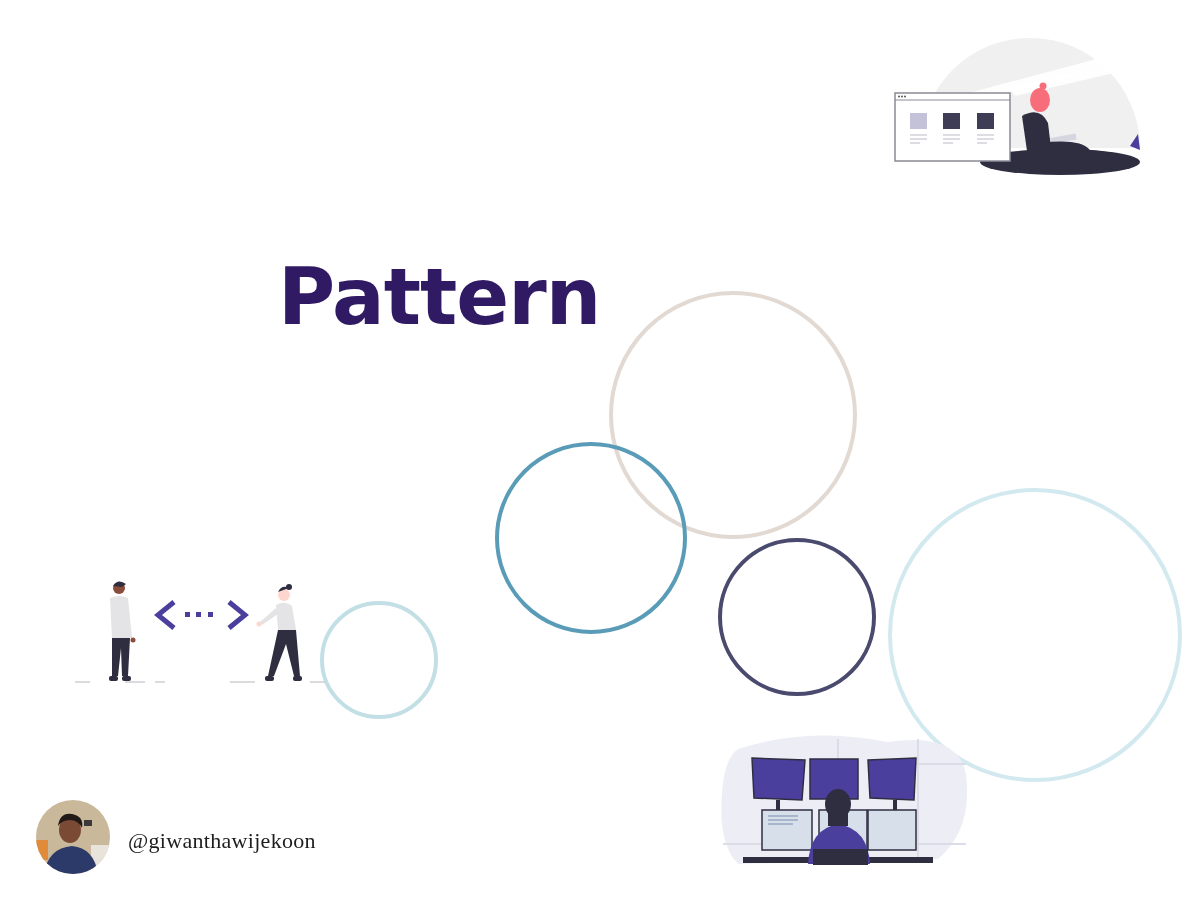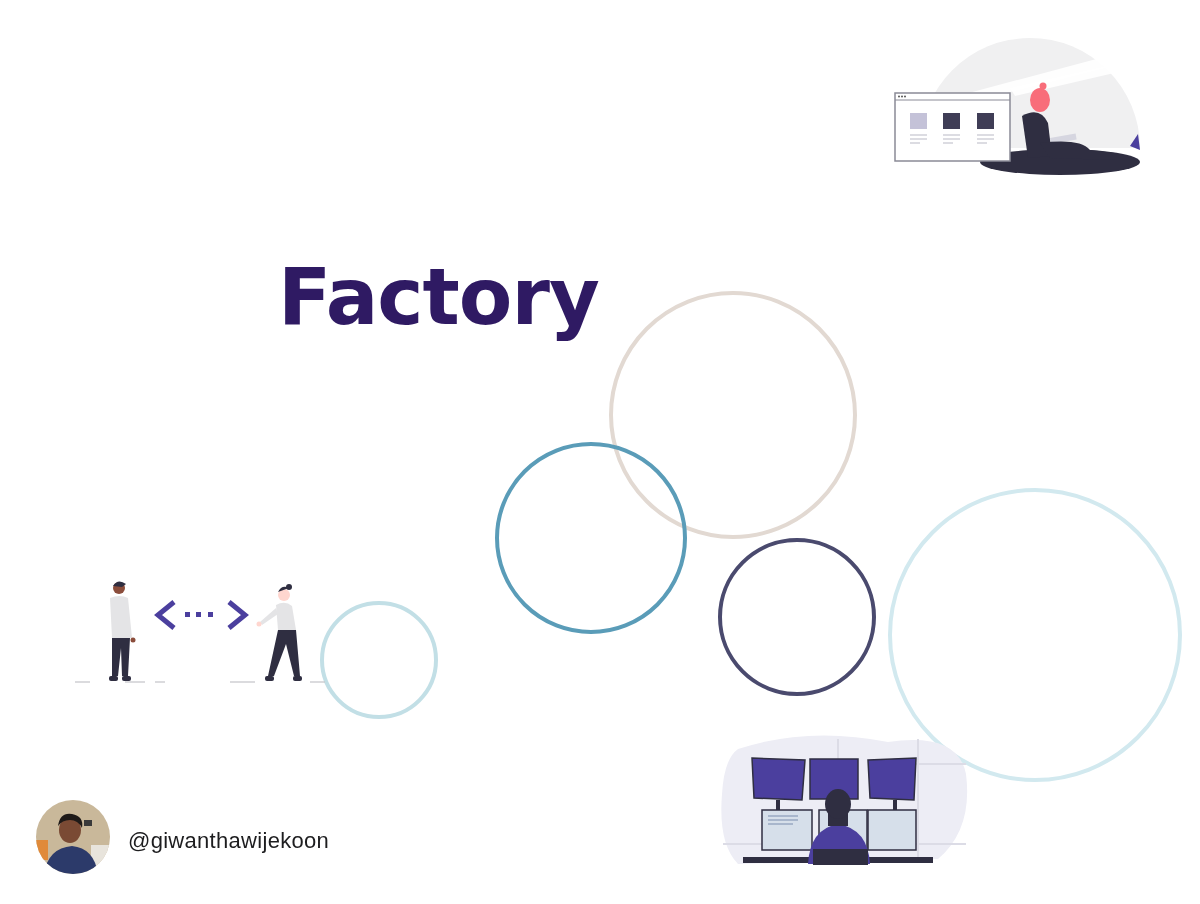--- a/index.html
+++ b/index.html
@@ -1,36 +1,36 @@
 <!DOCTYPE html>
 <html><head>
 <meta charset="utf-8">
 <style>
   html, body { margin:0; padding:0; background:#ffffff; }
   body { width:1200px; height:904px; position:relative; overflow:hidden; font-family:"DejaVu Sans", sans-serif; }
   .abs { position:absolute; }
   .circles { position:absolute; left:0; top:0; width:1200px; height:904px; }
   .title { position:absolute; left:278px; top:252px; color:#2f1a63; font-family:"DejaVu Sans", sans-serif; font-weight:bold; font-size:78px; line-height:90px; letter-spacing:-1px; margin:0; }
   .title span { display:block; }
-  .handle { position:absolute; left:128px; top:828px; font-family:Liberation Sans, sans-serif; font-size:22px; color:#1d1d1f; letter-spacing:0.3px; }
+  .handle { position:absolute; left:128px; top:828px; font-family:Liberation Serif, serif; font-size:22px; color:#1d1d1f; letter-spacing:0.3px; }
   .avatar { position:absolute; left:36px; top:800px; width:74px; height:74px; border-radius:50%; overflow:hidden; }
 </style>
 </head>
 <body>
 
 <svg class="circles" viewBox="0 0 1200 904">
   <circle cx="733" cy="415" r="122" fill="none" stroke="#e2d9d2" stroke-width="4"></circle>
   <circle cx="591" cy="538" r="94" fill="none" stroke="#5a9cb8" stroke-width="4"></circle>
   <circle cx="797" cy="617" r="77" fill="none" stroke="#4a4a6e" stroke-width="4"></circle>
   <circle cx="1035" cy="635" r="145" fill="none" stroke="#d2e9ef" stroke-width="4"></circle>
   <circle cx="379" cy="660" r="57" fill="none" stroke="#c2dfe6" stroke-width="4"></circle>
 </svg>
 
 <h1 class="title">
-  <span>Factory</span>
+  <span>Pattern</span>
 </h1>
 
 <svg class="abs" style="left:890px;top:38px;" width="265" height="142" viewBox="0 0 265 142">
   <path d="M30 110 A110 110 0 0 1 250 110 Z" fill="#f0f0f1"></path>
   <path d="M60 60 L210 20 L215 30 L65 68 Z" fill="#ffffff" opacity="0.9"></path>
   <path d="M120 50 L230 25 L233 33 L125 58 Z" fill="#ffffff" opacity="0.9"></path>
   <ellipse cx="170" cy="124" rx="80" ry="13" fill="#2f2e41"></ellipse>
   <rect x="5" y="55" width="115" height="68" fill="#ffffff" stroke="#8a8a96" stroke-width="1.5"></rect>
   <line x1="5" y1="62" x2="120" y2="62" stroke="#8a8a96" stroke-width="1"></line>
   <circle cx="9" cy="58.5" r="1" fill="#555"></circle>

